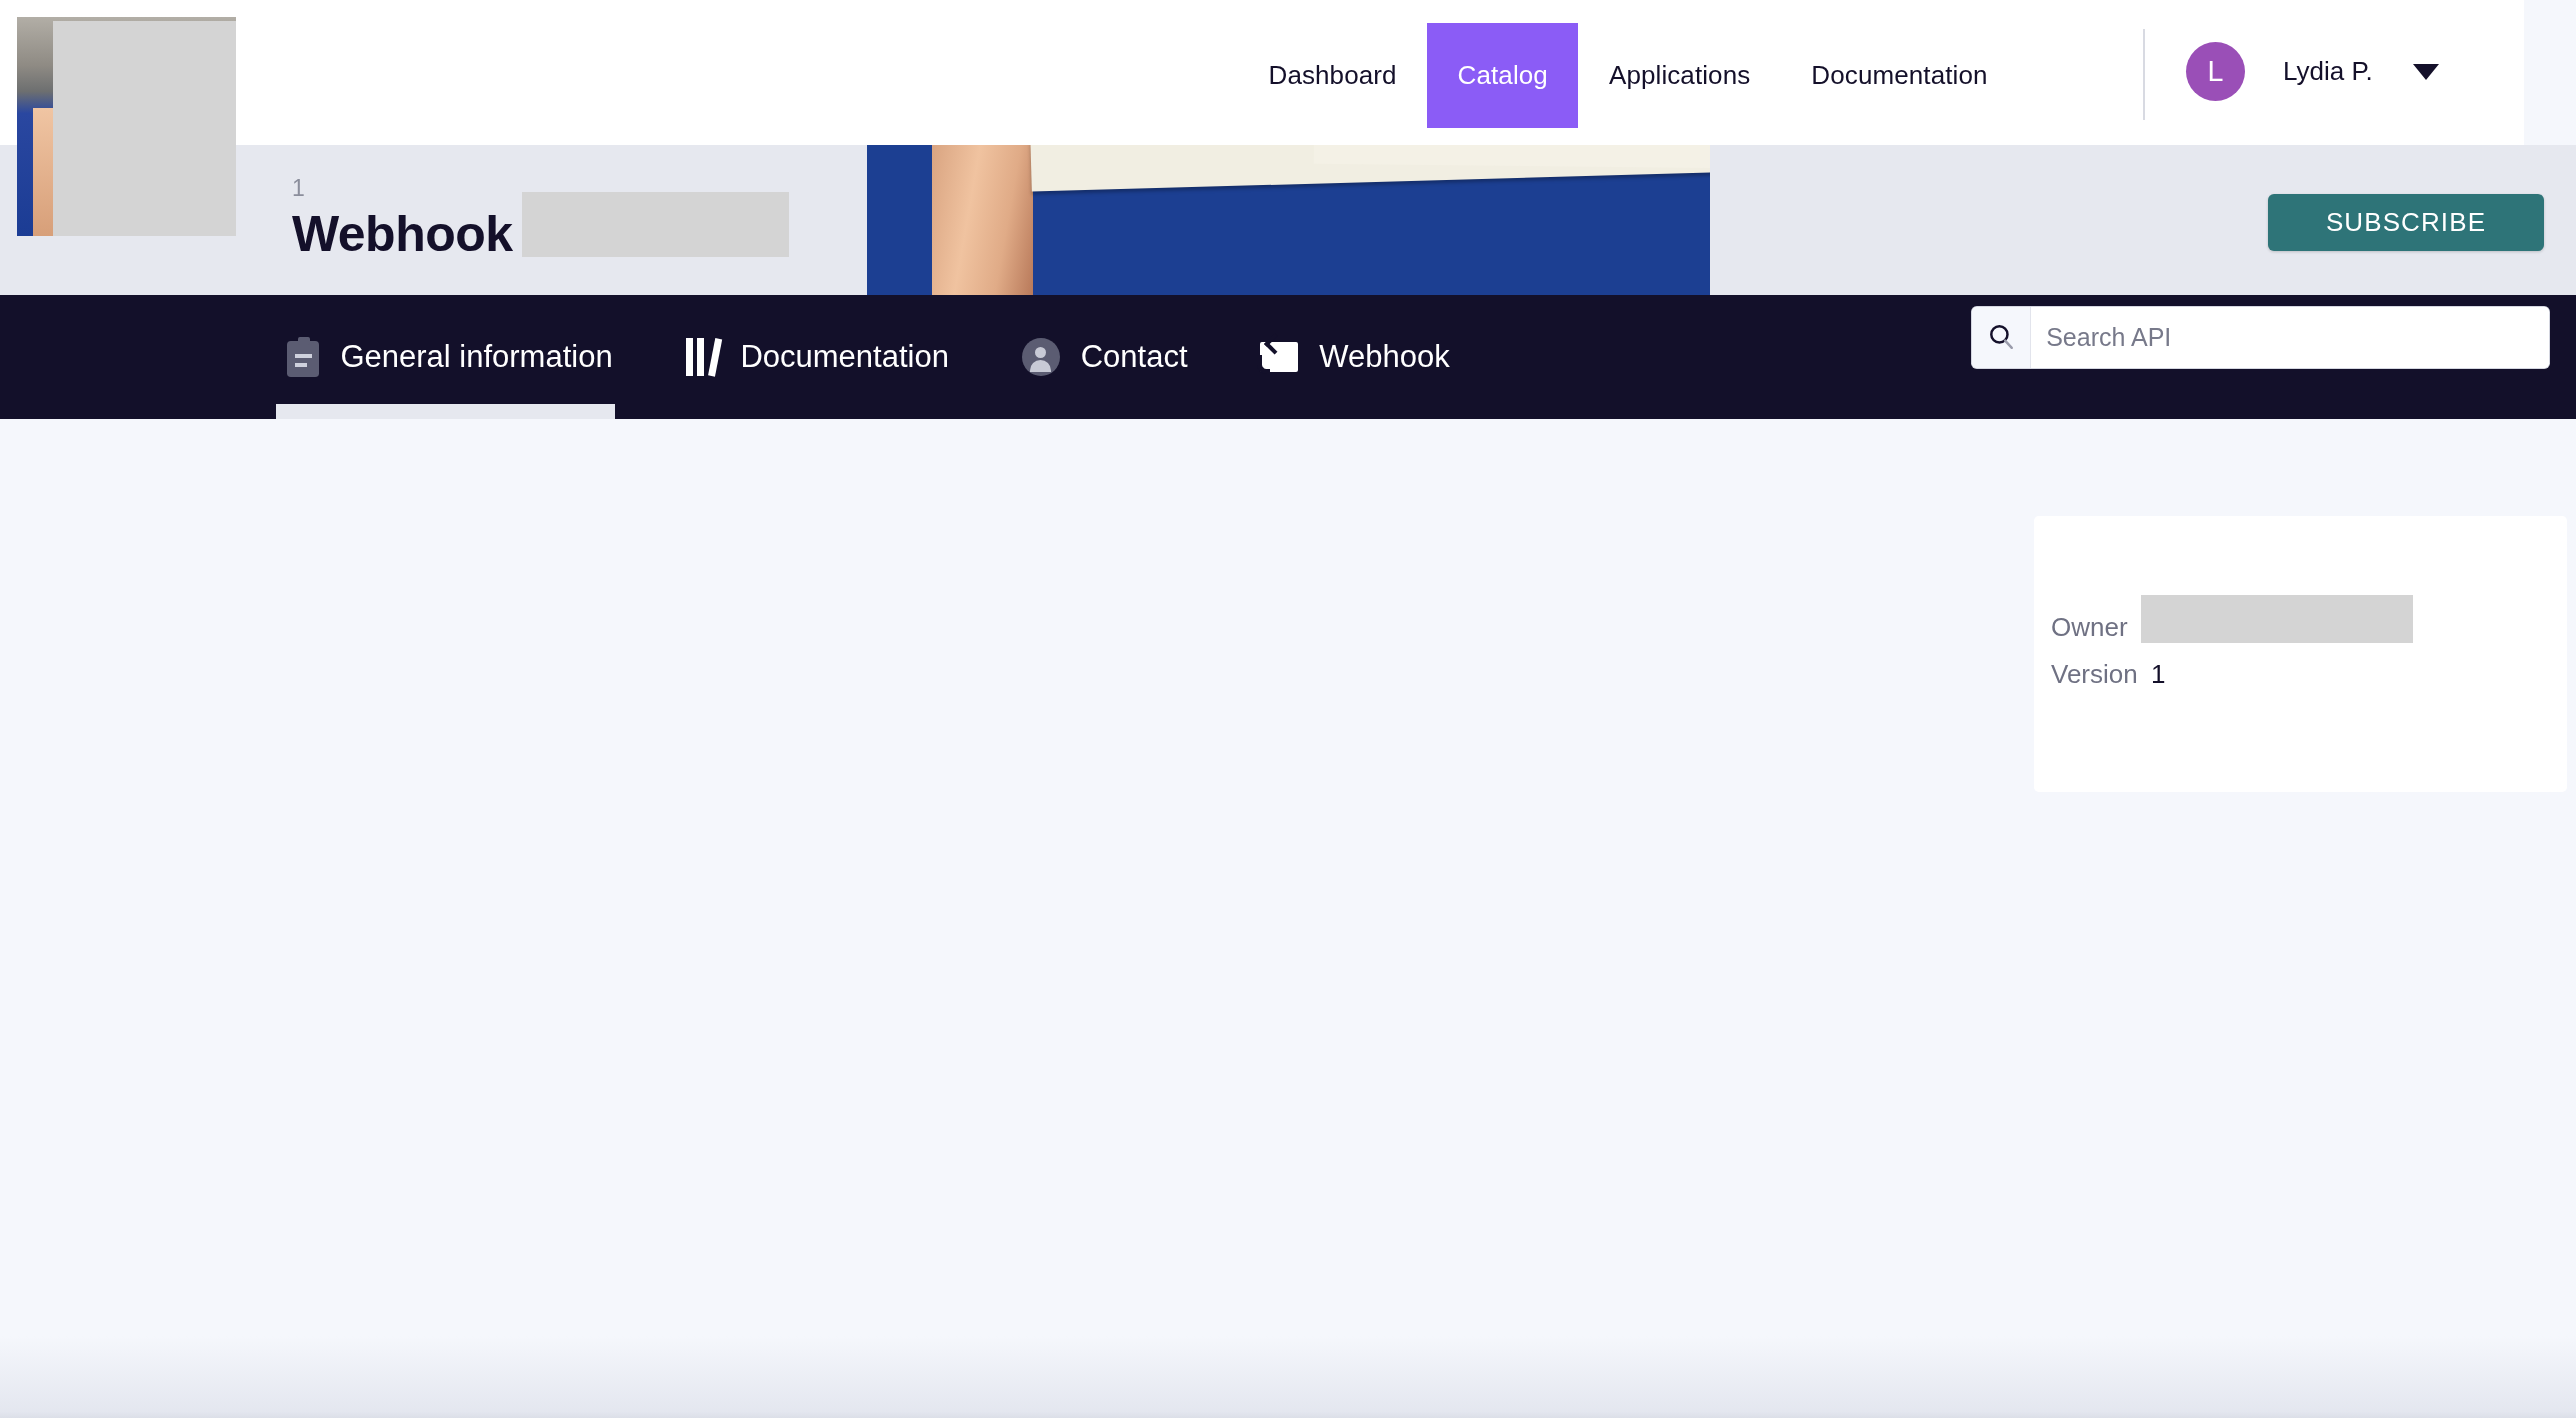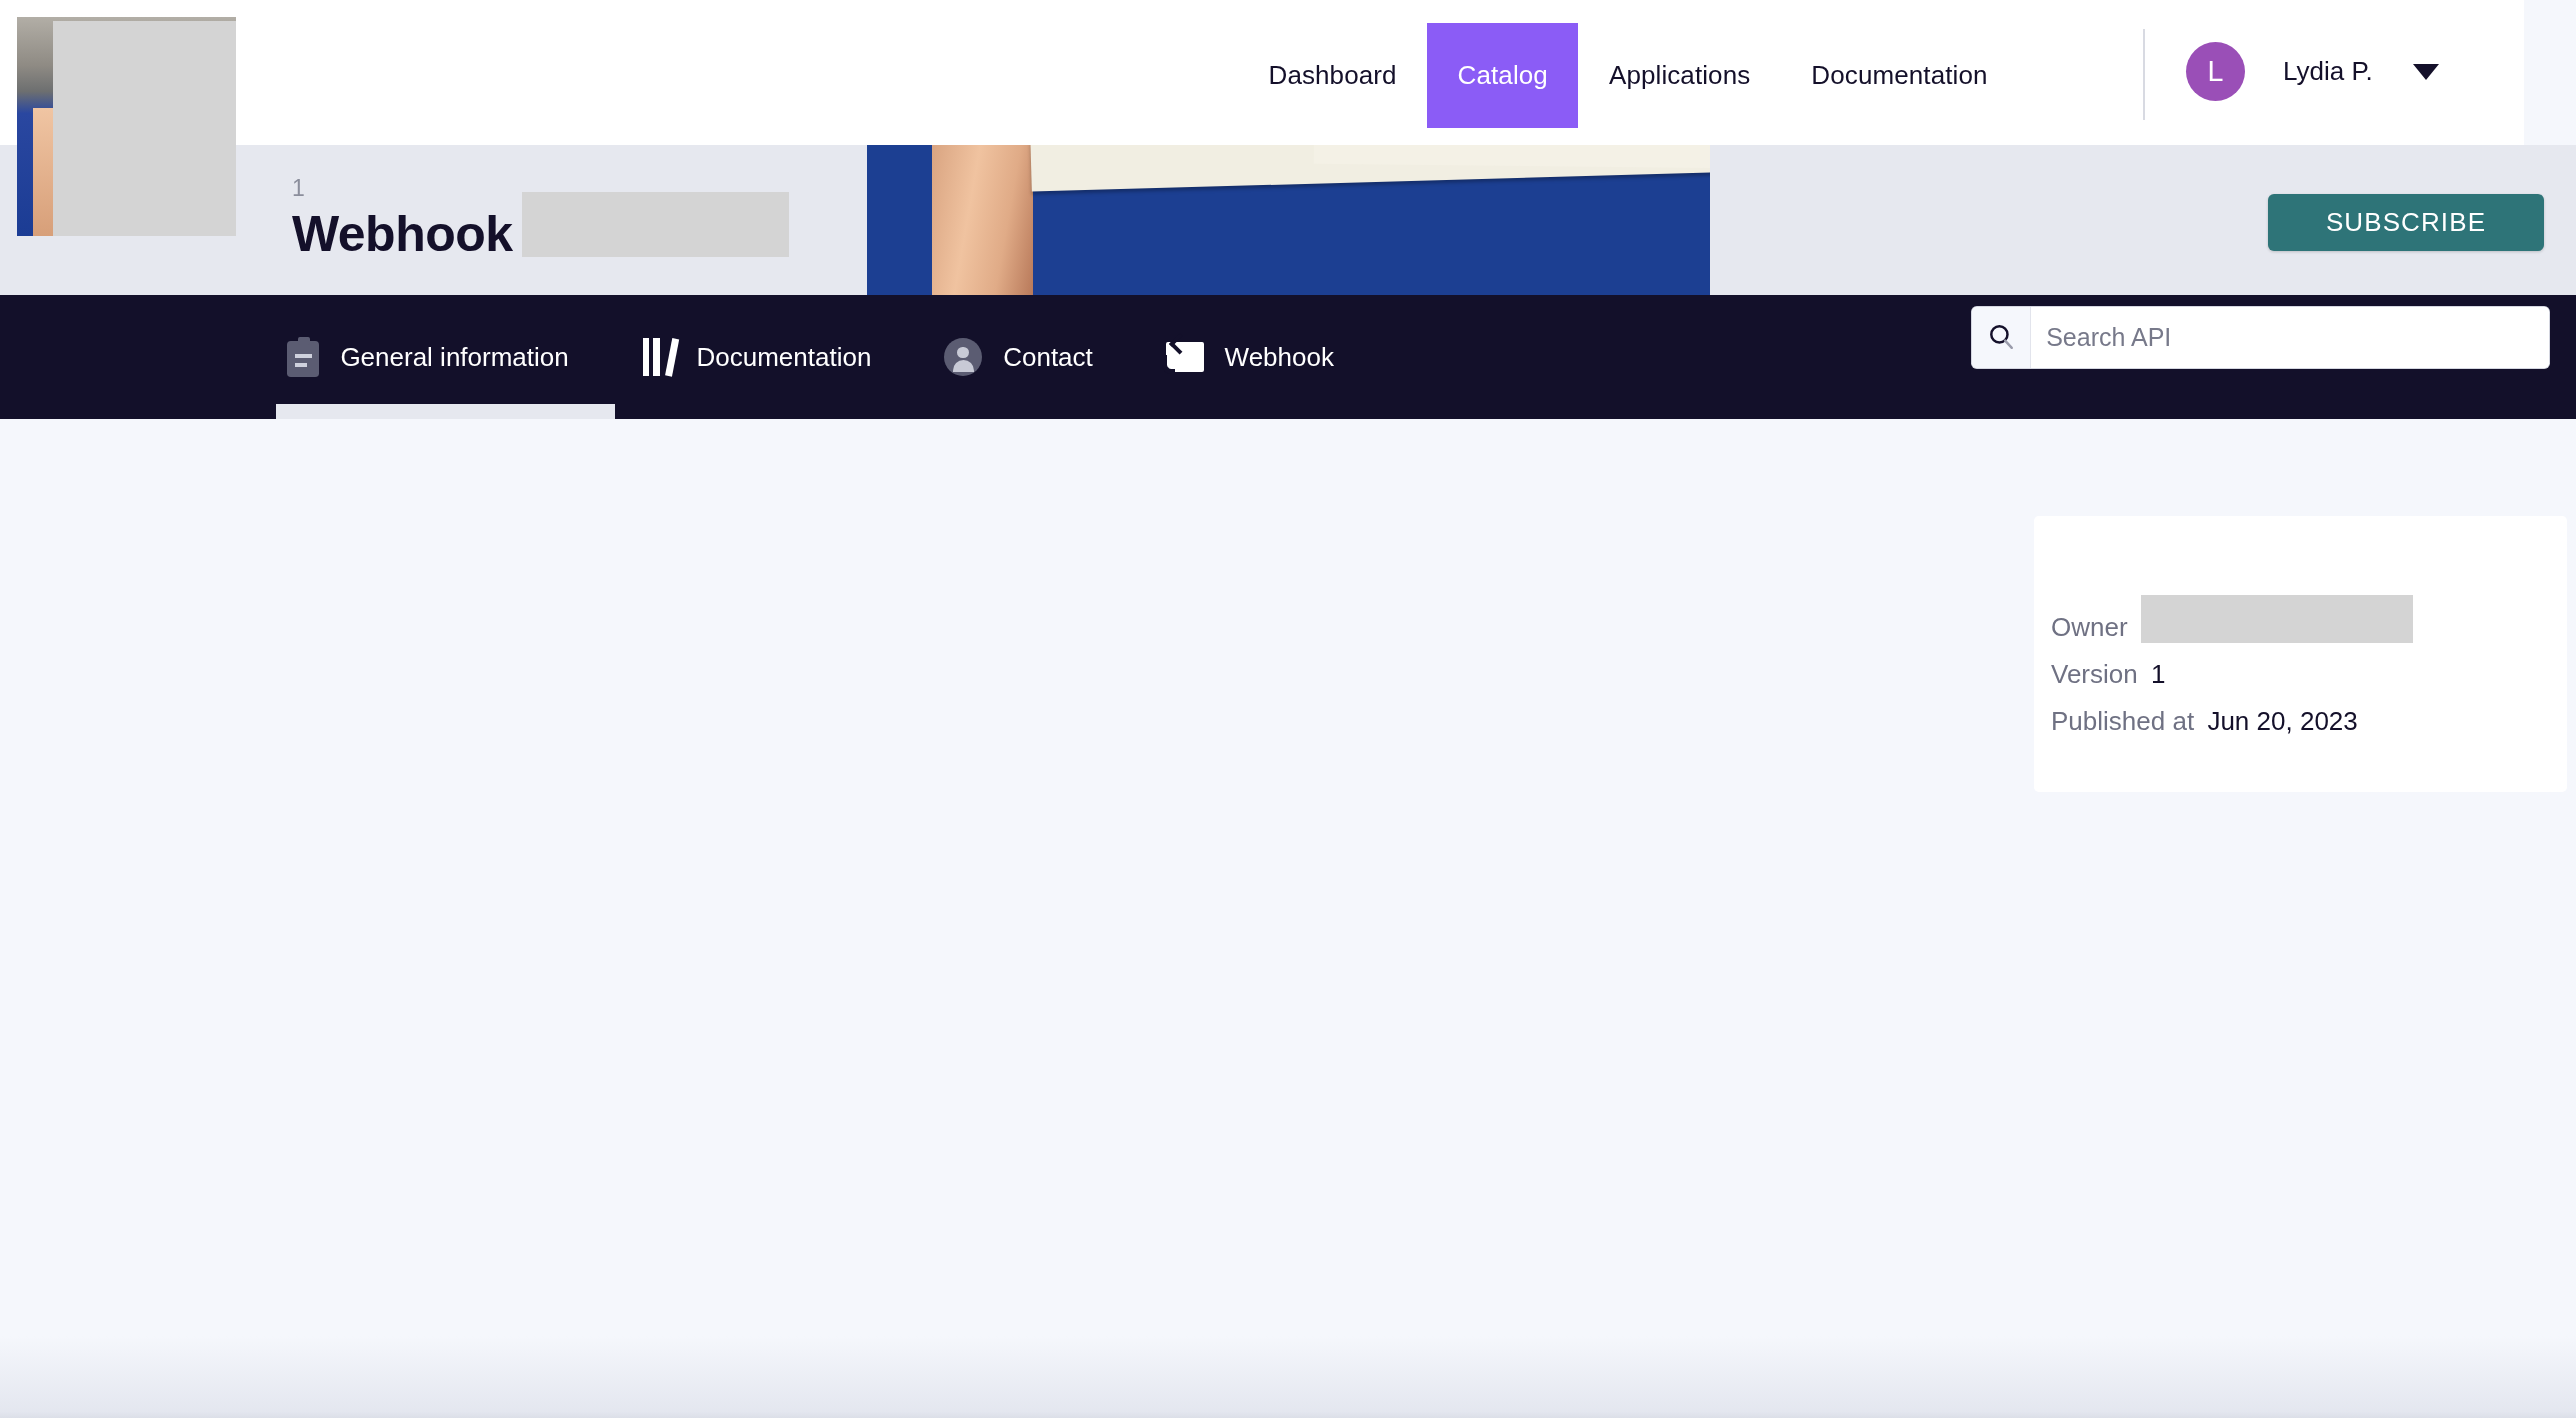--- a/index.html
+++ b/index.html
@@ -126,21 +126,21 @@
   
   .tabbar {
     position: absolute; top: 295px; left: 0; width: 2576px; height: 124px;
     background: #13102a;
   }
   .tabs { position: absolute; left: 276px; top: 0; height: 124px; display: flex; align-items: center; }
   .tab {
     display: flex; align-items: center; height: 124px; margin-right: 50px;
     cursor: pointer; padding: 0 11.4px;
   }
-  .tab .tab-label { color: #ffffff; font-size: 26px; margin-left: 21px; white-space: nowrap; }
+  .tab .tab-label { color: #ffffff; font-size: 31px; margin-left: 21px; white-space: nowrap; }
   .tab-indicator {
     position: absolute; left: 276px; bottom: 0; width: 339px; height: 15.2px;
     background: #e6e8ef;
   }
 
   .icon-clipboard { width: 32px; height: 40px; position: relative; flex: none; }
   .icon-clipboard .body {
     position: absolute; left: 0; top: 3.8px; width: 32px; height: 36px;
     background: #5b5c72; border-radius: 3.8px;
   }
@@ -323,22 +323,18 @@
   <div class="info-card">
     <div class="info-rows">
       <div class="info-row">
         <span class="info-label">Owner</span>
         <span class="owner-redact"></span>
       </div>
       <div class="info-row">
         <span class="info-label">Version</span>
         <span class="info-value">1</span>
       </div>
-      <div class="info-row">
-        <span class="info-label">Published at</span>
-        <span class="info-value">Jun 20, 2023</span>
-      </div>
     </div>
   </div>
 
   <div class="footer-edge"></div>
 </div>
 
 
 </body></html>

